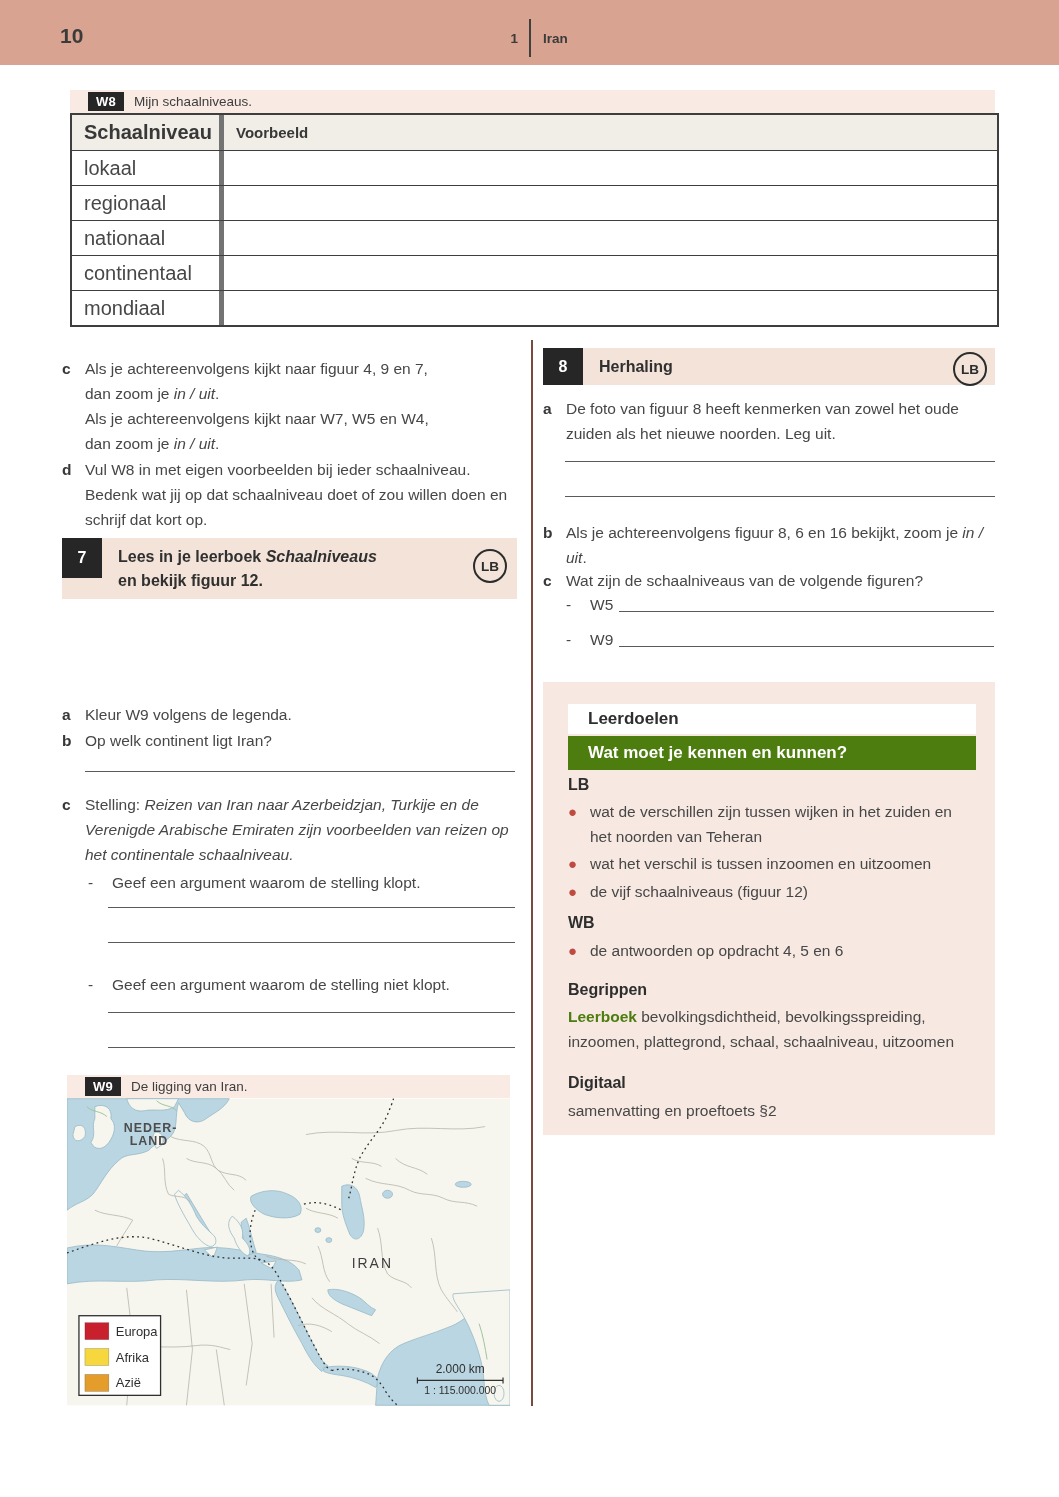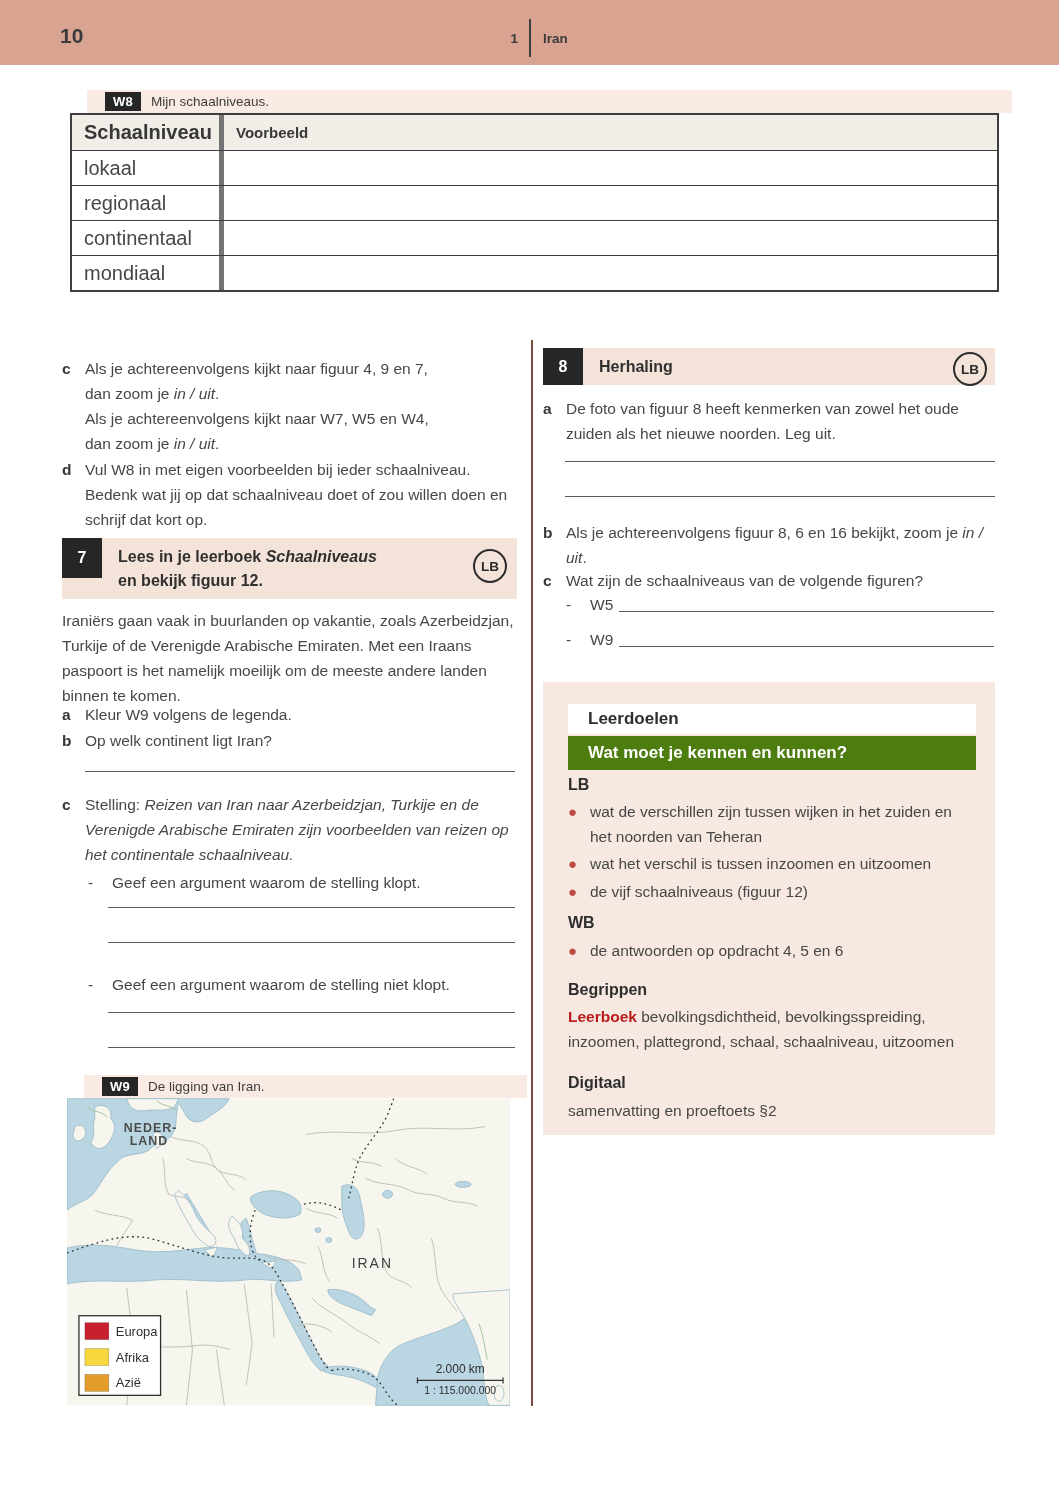--- a/index.html
+++ b/index.html
@@ -8,21 +8,21 @@
   .abs{position:absolute;}
 
   
   #topband{left:0;top:0;width:1059px;height:65px;background:#d9a391;}
   #page-number{left:60px;top:24px;font-size:21px;font-weight:bold;color:#3b3b3b;}
   #chapter-number{left:490px;top:31px;width:28px;text-align:right;font-size:13.5px;font-weight:bold;color:#3b3b3b;}
   #chapter-divider{left:529px;top:19px;width:2px;height:38px;background:#3f3f3f;}
   #chapter-title{left:543px;top:31px;font-size:13.5px;font-weight:bold;color:#3b3b3b;}
 
   
-  .strip{background:#f9eae3;display:flex;align-items:center;margin-left:17px;}
+  .strip{background:#f9eae3;display:flex;align-items:center;}
   .fig-badge{background:#262626;color:#ffffff;font-weight:bold;font-size:13px;
              padding:2px 8px;margin:0 10px 0 18px;letter-spacing:.3px;}
   .strip .cap{font-size:13.5px;color:#3e3e3e;}
 
   
   #w8-strip{left:70px;top:90px;width:925px;height:23px;}
   #w8-table{left:70px;top:113px;width:925px;border:2px solid #3e3e3e;background:#fff;}
   .trow{display:flex;border-top:1px solid #3e3e3e;height:34px;align-items:center;}
   .trow:first-child{border-top:none;height:35px;background:#f1ede7;}
   .tc1{width:135px;padding-left:12px;border-right:5px solid #737373;align-self:stretch;display:flex;align-items:center;font-size:20px;}
@@ -55,21 +55,21 @@
             display:flex;align-items:center;padding-left:20px;box-sizing:border-box;
             font-size:17px;font-weight:bold;color:#2e2e2e;}
   #ld-subtitle{position:absolute;left:25px;top:54px;width:408px;height:34px;background:#4d7c0f;
             display:flex;align-items:center;padding-left:20px;box-sizing:border-box;
             font-size:17px;font-weight:bold;color:#ffffff;}
   .ld-h{position:absolute;left:25px;font-size:16px;font-weight:bold;color:#2e2e2e;}
   .ld-txt{position:absolute;left:25px;width:405px;font-size:15.5px;line-height:25px;}
   .bullets{position:absolute;left:25px;width:408px;display:flex;flex-direction:column;gap:3px;}
   .brow{display:flex;font-size:15.5px;line-height:24.5px;}
   .brow .dot{width:22px;flex:none;color:#bf4a42;font-size:15px;}
-  .red{color:#b91c1c;font-weight:bold;}
+  .red{color:#4d7c0f;font-weight:bold;}
 
   
   #w9-strip{left:67px;top:1075px;width:443px;height:23px;}
   #w9-map{left:67px;top:1098px;width:443px;height:308px;}
 </style>
 </head>
 <body>
 
 <div id="page">
 
@@ -87,20 +87,24 @@
     <div class="trow">
       <div class="tc1 th">Schaalniveau</div>
       <div class="tc2 th">Voorbeeld</div>
     </div>
     <div class="trow">
       <div class="tc1">lokaal</div>
       <div class="tc2"></div>
     </div>
     <div class="trow">
       <div class="tc1">regionaal</div>
+      <div class="tc2"></div>
+    </div>
+    <div class="trow">
+      <div class="tc1">nationaal</div>
       <div class="tc2"></div>
     </div>
     <div class="trow">
       <div class="tc1">continentaal</div>
       <div class="tc2"></div>
     </div>
     <div class="trow">
       <div class="tc1">mondiaal</div>
       <div class="tc2"></div>
     </div>
@@ -123,21 +127,20 @@
 
   <div class="abs exheader" style="left:62px;top:538px;width:455px;height:61px;">
     <div class="num-badge" style="width:40px;height:40px;">7</div>
     <div class="extitle" style="position:absolute;left:56px;top:7px;">
       <span>Lees in je leerboek </span><span class="it">Schaalniveaus</span><br>
       <span>en bekijk figuur 12.</span>
     </div>
     <div class="lb-circle" style="right:10px;top:11px;">LB</div>
   </div>
 
-  <div class="abs" style="left:62px;top:608px;width:460px;font-size:15.5px;line-height:25px;">Iraniërs gaan vaak in buurlanden op vakantie, zoals Azerbeidzjan, Turkije of de Verenigde Arabische Emiraten. Met een Iraans paspoort is het namelijk moeilijk om de meeste andere landen binnen te komen.</div>
 
   <div class="abs q" style="left:62px;top:702px;width:455px;">
     <span class="ltr">a</span>
     <span class="txt">Kleur W9 volgens de legenda.</span>
   </div>
   <div class="abs q" style="left:62px;top:728px;width:455px;">
     <span class="ltr">b</span>
     <span class="txt">Op welk continent ligt Iran?</span>
   </div>
   <div class="abs ans" style="left:85px;top:771px;width:430px;"></div>

